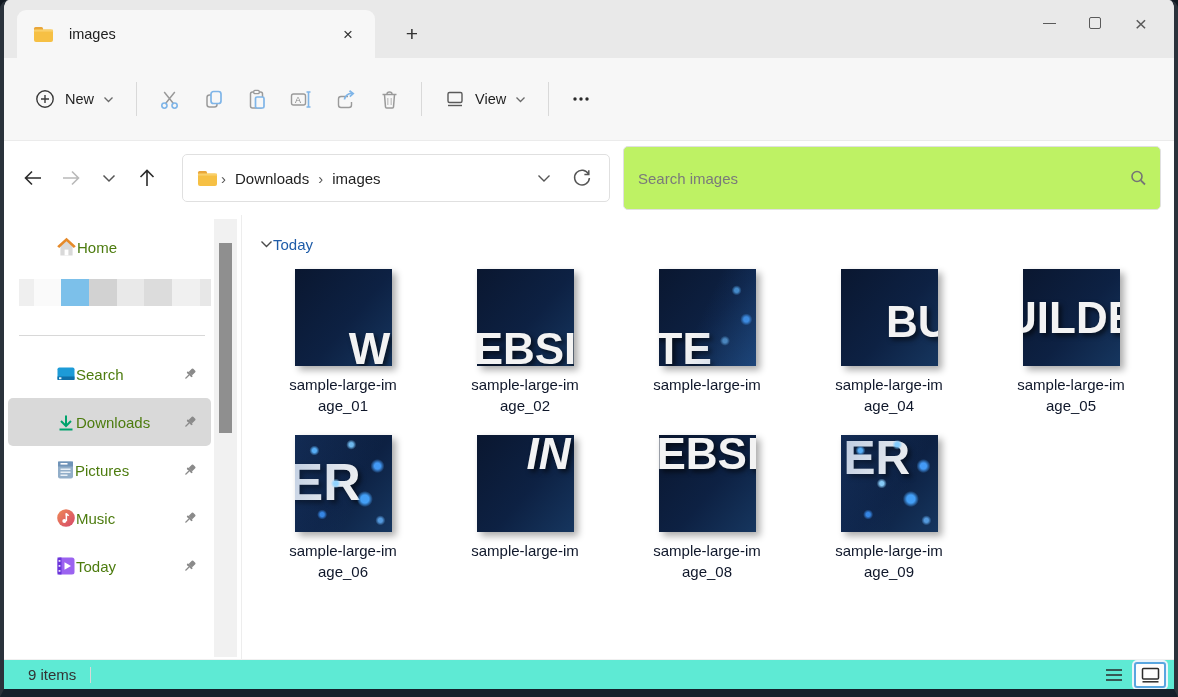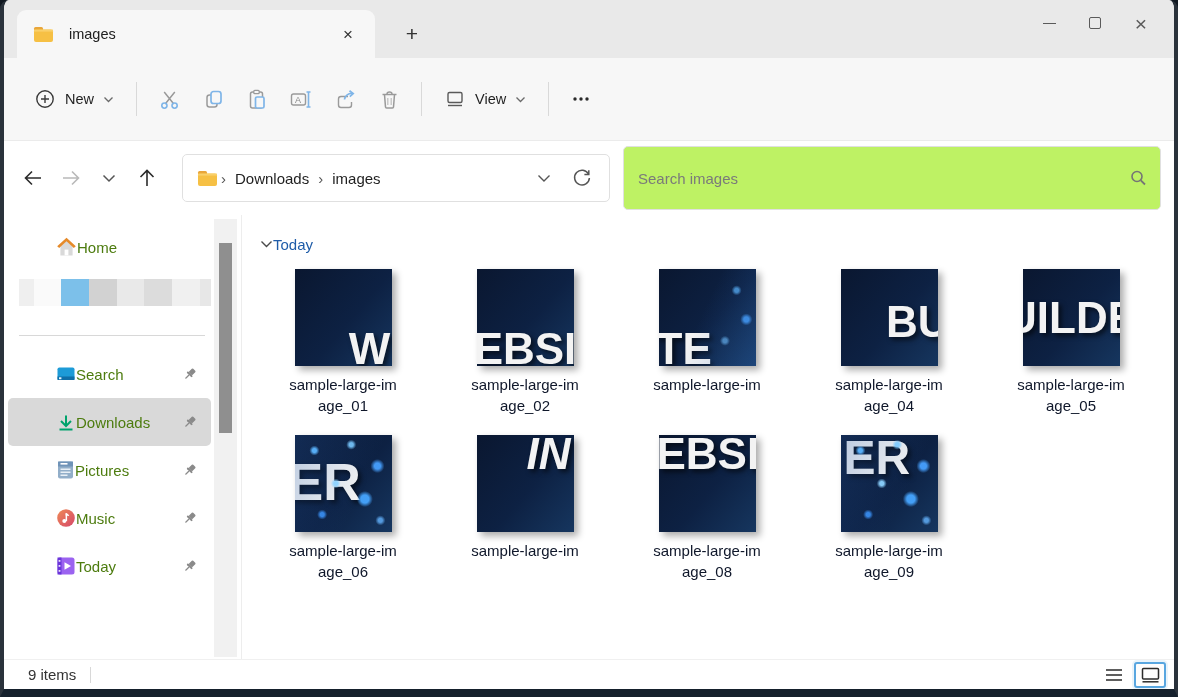--- a/index.html
+++ b/index.html
@@ -98,21 +98,21 @@
     radial-gradient(circle at 88% 88%, rgba(100,180,255,.8) 0 2px, transparent 5px),
     linear-gradient(115deg, rgba(40,95,175,.28), rgba(20,60,130,0) 65%); }
   .tile[data-net="faint"] .thumb::after { background:
     radial-gradient(circle at 80% 22%, rgba(90,180,255,.7) 0 2px, transparent 5px),
     radial-gradient(circle at 90% 52%, rgba(70,160,255,.8) 0 2.5px, transparent 6px),
     radial-gradient(circle at 68% 74%, rgba(110,190,255,.6) 0 2px, transparent 5px),
     linear-gradient(295deg, rgba(45,105,185,.3), rgba(20,60,130,0) 55%); }
   .file-label { margin-top:8px; width:160px; text-align:center; font-size:15px; line-height:1.4; color:#0f172a; }
 
   
-  .statusbar { height:30px; background:#ffffff; border-top:1px solid #f0f0f0; display:flex; align-items:center;
+  .statusbar { height:30px; background:#5eead4; border-top:1px solid #f0f0f0; display:flex; align-items:center;
                padding:0 8px 0 24px; flex-shrink:0; }
   .status-count { font-size:15px; color:#333; }
   .status-sep { width:1px; height:16px; background:#d8d8d8; margin-left:14px; }
   .status-spacer { flex:1; }
   .view-toggle { width:32px; height:26px; border:none; background:transparent; display:flex; align-items:center;
                  justify-content:center; cursor:pointer; margin-left:4px; border-radius:3px; }
   .view-toggle.active { border:2px solid #58a6e0; background:#fdfdfd; box-shadow:0 0 0 2px #eaf4fb; }
 </style>
 </head>
 <body>

